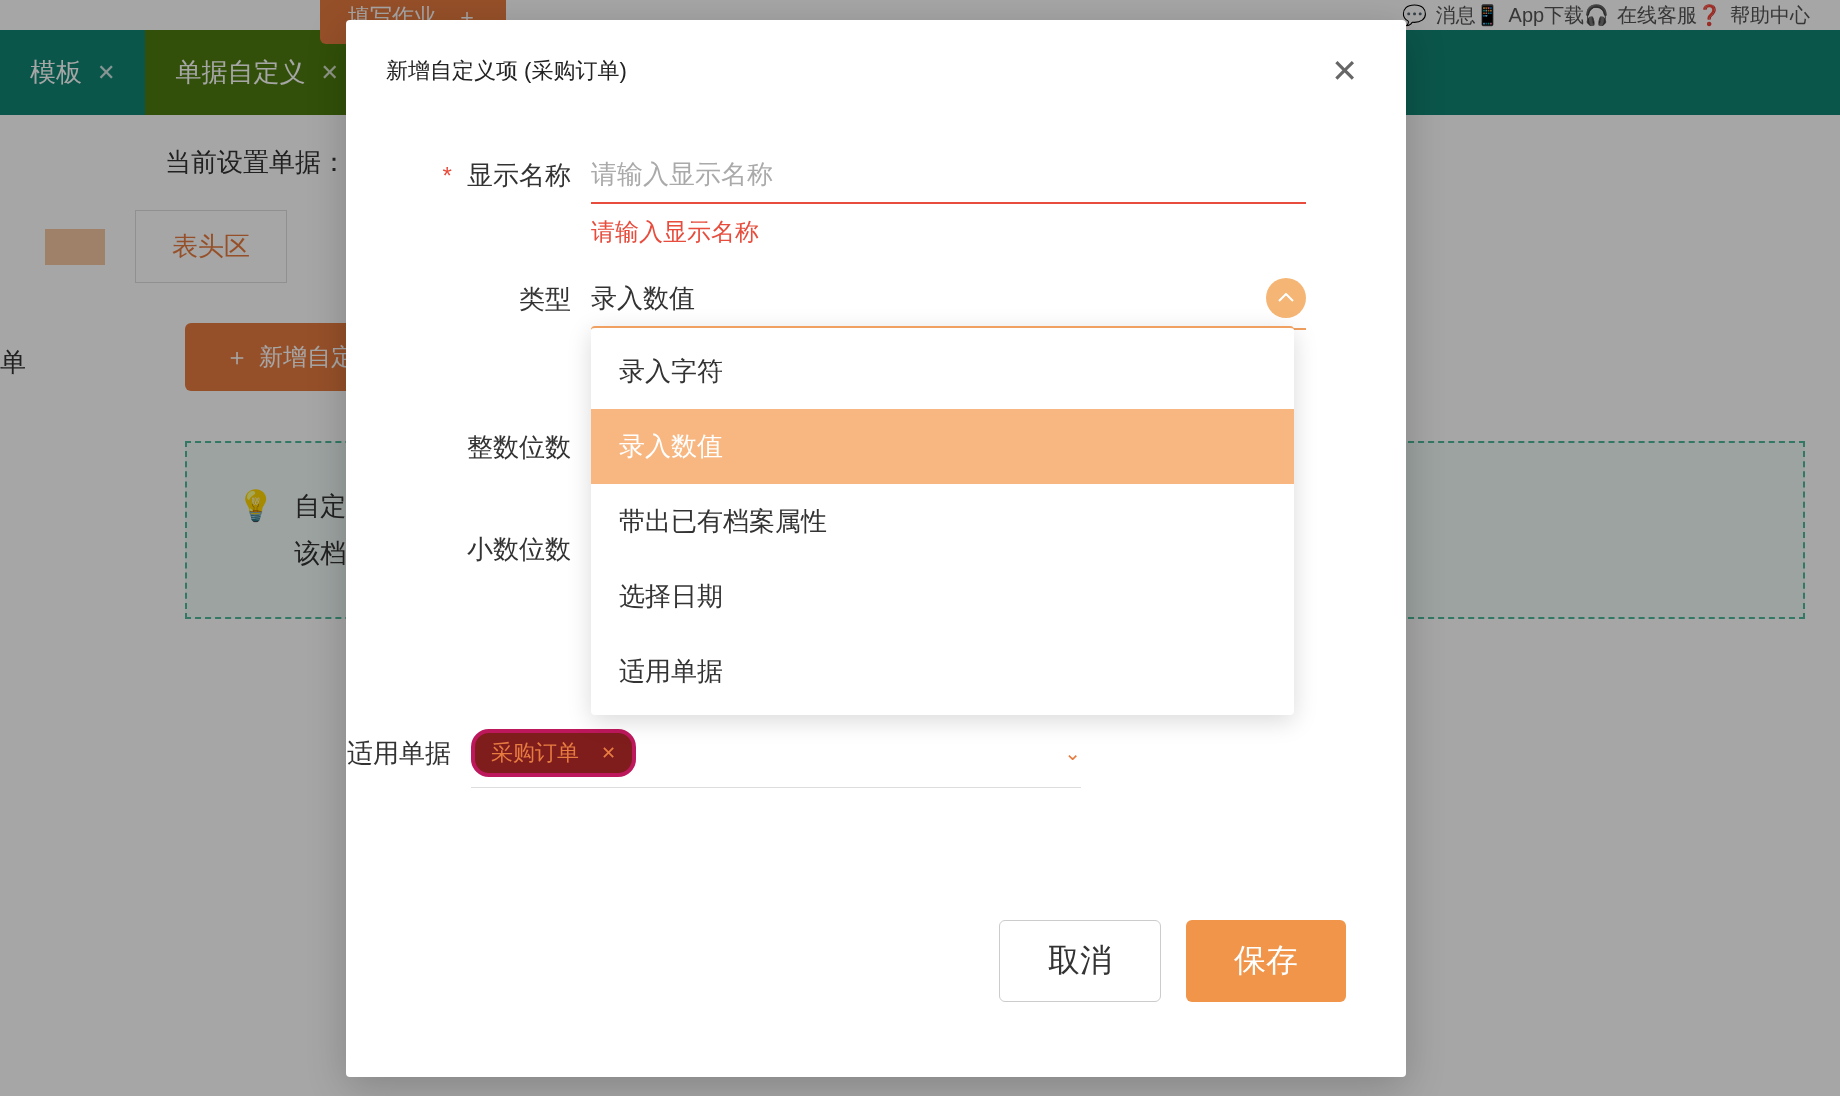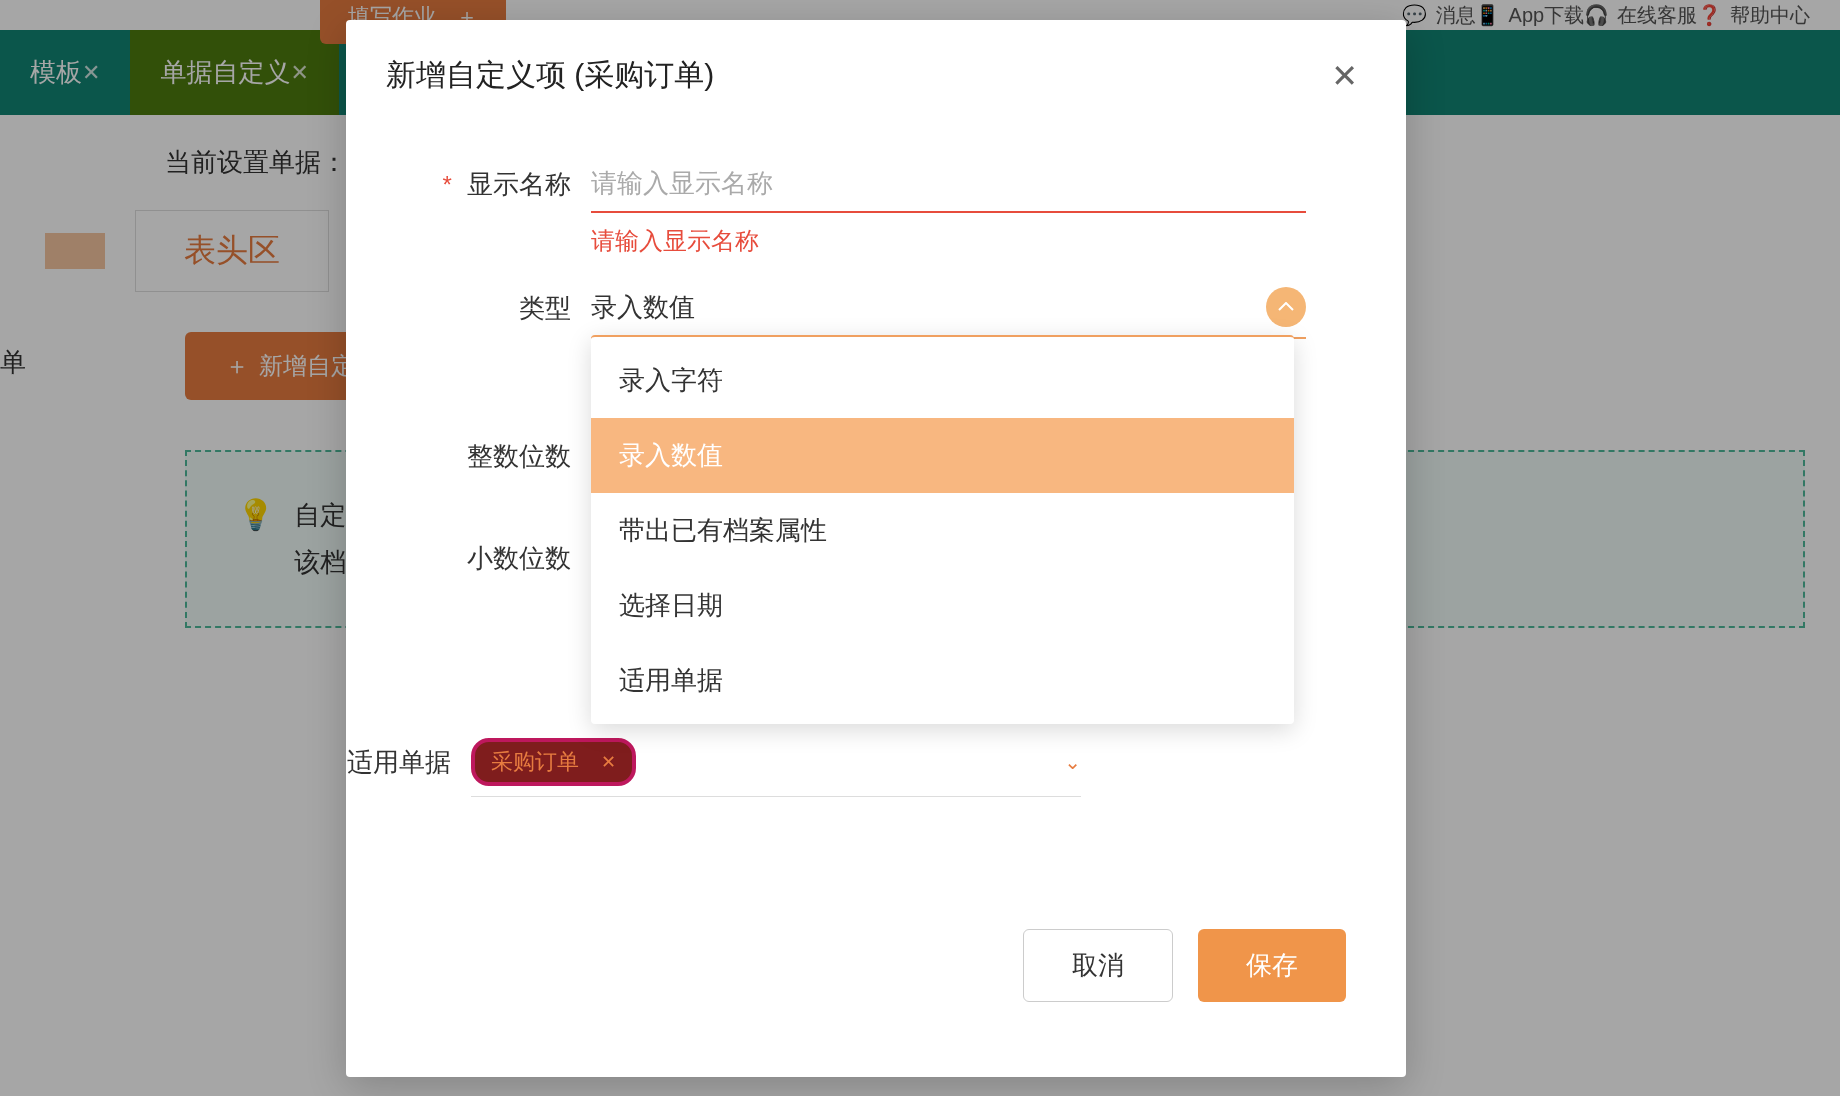--- a/index.html
+++ b/index.html
@@ -58,20 +58,21 @@
       display: flex;
       align-items: center;
     }
     .bg-tab {
       padding: 0 30px;
       height: 85px;
       display: flex;
       align-items: center;
       color: #fff;
       font-size: 26px;
+      gap: 15px;
     }
     .bg-tab.active {
       background: #4d7c0f;
     }
     .bg-tab-close {
       font-size: 22px;
       opacity: 0.8;
     }
     
     .bg-content {
@@ -84,22 +85,22 @@
       margin-bottom: 30px;
       padding-left: 120px;
     }
     .bg-subtab-row {
       display: flex;
       align-items: center;
       gap: 30px;
       margin-bottom: 40px;
     }
     .bg-subtab {
-      padding: 18px 48px;
-      font-size: 32px;
+      padding: 18px 36px;
+      font-size: 26px;
       color: #e77c40;
       border: 1px solid #ddd;
       background: #fff;
     }
     .bg-subtab.first {
       background: #f5c5a0;
       border: none;
       padding-left: 0;
       padding-right: 60px;
     }
@@ -167,21 +168,21 @@
       box-shadow: 0 10px 40px rgba(0,0,0,0.2);
       padding-bottom: 0;
     }
     .modal-header {
       display: flex;
       justify-content: space-between;
       align-items: center;
       padding: 35px 48px 30px 40px;
     }
     .modal-title {
-      font-size: 30px;
+      font-size: 22px;
       font-weight: 500;
       color: #222;
     }
     .modal-close {
       font-size: 32px;
       color: #666;
       cursor: pointer;
       line-height: 1;
     }
     
@@ -313,21 +314,21 @@
     }
     
     .modal-footer {
       display: flex;
       justify-content: flex-end;
       gap: 25px;
       padding: 100px 60px 75px 60px;
     }
     .btn {
       padding: 18px 48px;
-      font-size: 26px;
+      font-size: 32px;
       border-radius: 6px;
       cursor: pointer;
       border: none;
     }
     .btn-cancel {
       background: #fff;
       border: 1px solid #ccc;
       color: #333;
     }
     .btn-save {

